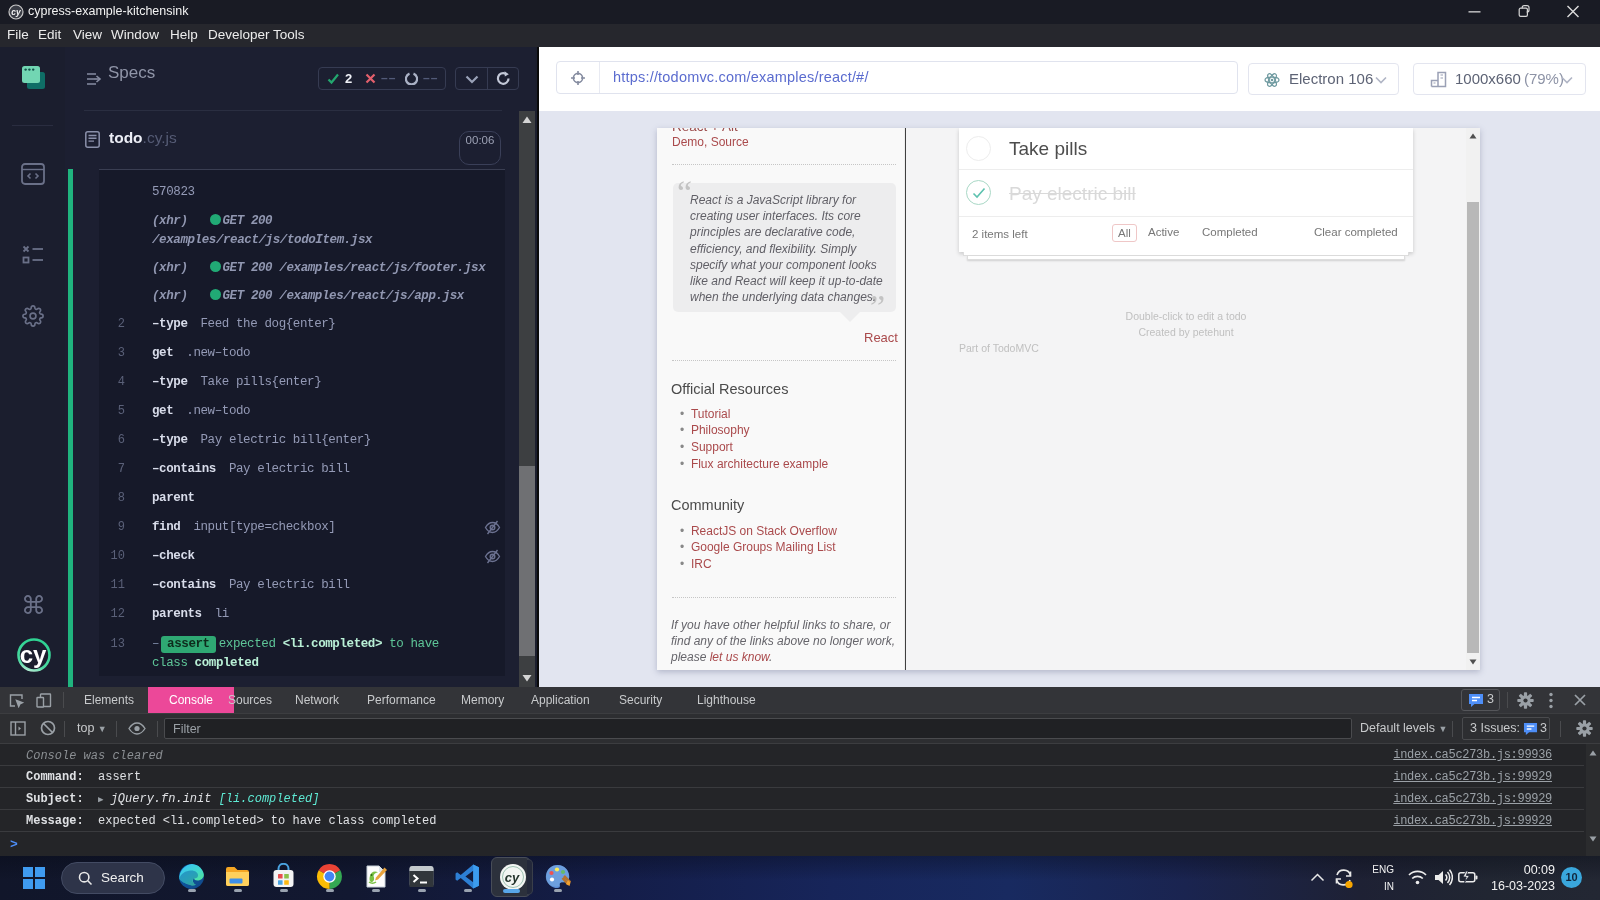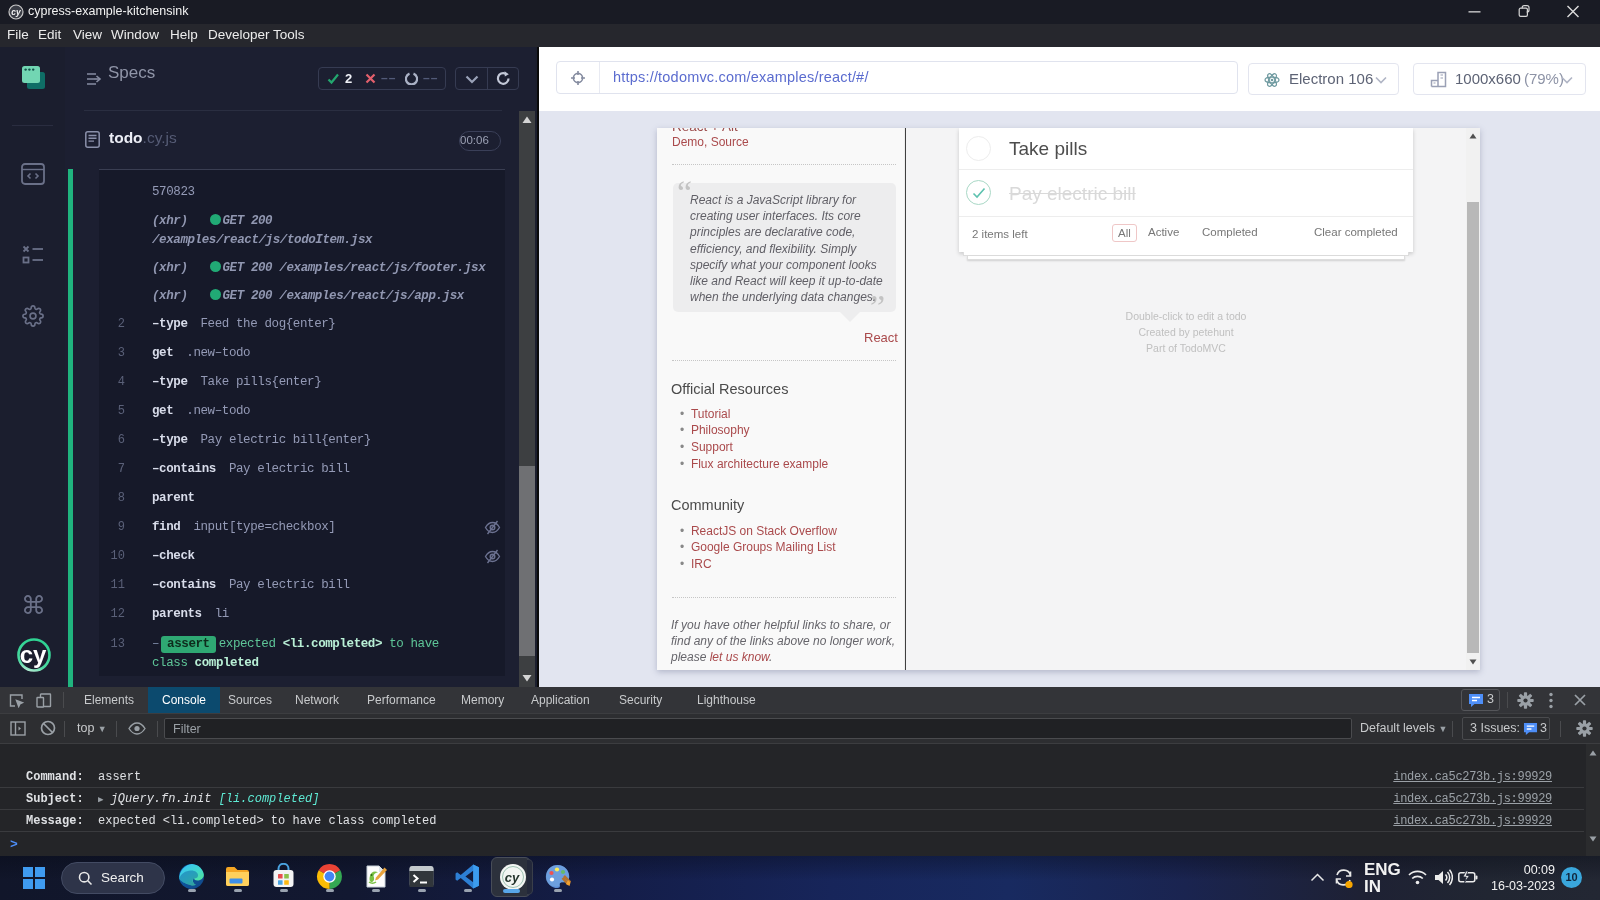--- a/index.html
+++ b/index.html
@@ -144,21 +144,21 @@
           <path d="M8.6 0.3 L12.8 3.2 L8.8 5.4 Z" fill="#c3c8d8"></path>
         </svg>
  </div>
  <div class="abs" style="left:19px;top:63px;width:418px;height:1px;background:#2a2e41"></div>
 
  <svg class="abs" style="left:20px;top:84px" width="15" height="17" viewBox="0 0 15 17">
         <rect x="0.8" y="0.8" width="13.4" height="15.4" rx="2" fill="none" stroke="#8a90aa" stroke-width="1.5"></rect>
         <path d="M3.5 4.5 H11.5 M3.5 7.3 H11.5 M3.5 10.1 H9" stroke="#8a90aa" stroke-width="1.4"></path>
       </svg>
  <div class="abs" style="left:44px;top:82px;font-size:15.5px;font-weight:bold;color:#eceef6">todo<span style="font-weight:normal;color:#555b75">.cy.js</span></div>
- <div class="abs" style="left:394px;top:84px;width:42px;height:20px;border:1px solid #3a3f58;border-radius:10px;text-align:left;font-size:11.5px;color:#9ca1b4;line-height:17px">00:06</div>
+ <div class="abs" style="left:394px;top:84px;width:42px;height:34px;border:1px solid #3a3f58;border-radius:10px;text-align:center;font-size:11.5px;color:#9ca1b4;line-height:17px">00:06</div>
 
  <div class="abs" style="left:3px;top:122px;width:5px;height:518px;background:#20b47e"></div>
 
  <div id="cmdpanel">
   <div class="cline" style="top:13px">570823</div>
   <div class="cline" style="top:42px"><span class="xhr">(xhr)</span><span style="margin-left:22px"><span class="gdot"></span><span class="xhr">GET 200</span></span></div>
   <div class="cline" style="top:61px"><span class="xhr">/examples/react/js/todoItem.jsx</span></div>
   <div class="cline" style="top:89px"><span class="xhr">(xhr)</span><span style="margin-left:22px"><span class="gdot"></span><span class="xhr">GET 200 /examples/react/js/footer.jsx</span></span></div>
   <div class="cline" style="top:117px"><span class="xhr">(xhr)</span><span style="margin-left:22px"><span class="gdot"></span><span class="xhr">GET 200 /examples/react/js/app.jsx</span></span></div>
   <div class="lnum" style="top:145px">2</div>
@@ -288,21 +288,21 @@
       <div class="abs" style="left:153px;top:7px;padding:2px 5px;border:1px solid #efc7c7;border-radius:3px">All</div>
       <div class="abs" style="left:189px;top:9px">Active</div>
       <div class="abs" style="left:243px;top:9px">Completed</div>
       <div class="abs" style="left:355px;top:9px">Clear completed</div>
     </div>
   </div>
   <div class="abs" style="left:306px;top:124px;width:446px;height:4px;background:#fff;border:1px solid #ddd;border-top:none"></div>
   <div class="abs" style="left:310px;top:128px;width:438px;height:4px;background:#fff;border:1px solid #ddd;border-top:none;box-shadow:0 1px 2px rgba(0,0,0,0.15)"></div>
   <div class="abs" style="left:302px;top:182px;width:454px;text-align:center;font-size:10.5px;color:#c0c0c0">Double-click to edit a todo</div>
   <div class="abs" style="left:302px;top:198px;width:454px;text-align:center;font-size:10.5px;color:#c0c0c0">Created by petehunt</div>
-  <div class="abs" style="left:302px;top:214px;width:454px;text-align:center;font-size:10.5px;color:#c0c0c0">Part of TodoMVC</div>
+  <div class="abs" style="left:302px;top:214px;width:454px;font-size:10.5px;color:#c0c0c0">Part of TodoMVC</div>
 
   <div class="abs" style="left:809px;top:0;width:14px;height:542px;background:#f1f1f1">
     <svg class="abs" style="left:3px;top:5px" width="8" height="6" viewBox="0 0 8 6">
             <path d="M4 0.5 L7.5 5.5 H0.5 Z" fill="#505050"></path>
           </svg>
     <div class="abs" style="left:1px;top:74px;width:12px;height:451px;background:#b8b8b8"></div>
     <svg class="abs" style="left:3px;top:531px" width="8" height="6" viewBox="0 0 8 6">
             <path d="M4 5.5 L7.5 0.5 H0.5 Z" fill="#505050"></path>
           </svg>
   </div>
@@ -314,21 +314,21 @@
   <svg class="abs" style="left:9px;top:6px" width="15" height="15" viewBox="0 0 15 15" fill="none" stroke="#9aa0a6" stroke-width="1.4">
           <path d="M13 6 V2 H1.5 V13 H6"></path>
           <path d="M7.5 7.5 L13.5 9.7 L10.9 10.9 L9.7 13.5 Z" fill="#9aa0a6"></path>
         </svg>
   <svg class="abs" style="left:36px;top:6px" width="16" height="15" viewBox="0 0 16 15" fill="none" stroke="#9aa0a6" stroke-width="1.4">
           <rect x="4.5" y="1" width="10" height="12.5" rx="0.5"></rect>
           <rect x="1" y="4.5" width="6.5" height="9.5" rx="0.5" fill="#333438"></rect>
         </svg>
   <div class="abs" style="left:63px;top:5px;width:1px;height:16px;background:#4a4b4e"></div>
   <div class="dtab" style="left:84px">Elements</div>
-  <div class="dtab" style="left:148px;background:#0c4a6e;color:#fff;padding:0 14px">Console</div>
+  <div class="dtab" style="left:148px;background:#ec4899;color:#fff;padding:0 21px">Console</div>
   <div class="dtab" style="left:228px">Sources</div>
   <div class="dtab" style="left:295px">Network</div>
   <div class="dtab" style="left:367px">Performance</div>
   <div class="dtab" style="left:461px">Memory</div>
   <div class="dtab" style="left:531px">Application</div>
   <div class="dtab" style="left:619px">Security</div>
   <div class="dtab" style="left:697px">Lighthouse</div>
   <div class="abs" style="left:1461px;top:2px;width:39px;height:22px;border:1px solid #55565a;border-radius:3px"></div>
   <svg class="abs" style="left:1468px;top:6px" width="16" height="15" viewBox="0 0 16 15">
           <defs>
@@ -395,20 +395,24 @@
           <path d="M1 1 H15 V11 H6.5 L3 14 V11 H1 Z" fill="#4e8ef7"></path>
           <path d="M4 4.5 H12 M4 7.5 H9" stroke="#fff" stroke-width="1.4"></path>
         </svg>
   <div class="abs" style="left:1540px;top:7px;font-size:12.5px;color:#c8cacc">3</div>
   <div class="abs" style="left:1560px;top:7px;width:1px;height:16px;background:#4a4b4e"></div>
   <svg class="abs" style="left:1576px;top:6px" width="17" height="17" viewBox="-8.5 -8.5 17 17">
           <use href="#gearf"></use>
         </svg>
  </div>
 
+ <div class="crow" style="top:57px">
+        <span style="position:absolute;left:26px;top:5px;font-style:italic;color:#8b8f93">Console was cleared</span>
+        <span class="clink">index.ca5c273b.js:99936</span>
+      </div>
  <div class="crow" style="top:79px">
         <span style="position:absolute;left:26px;top:4px"><span class="cbold">Command: </span>&nbsp;assert</span>
         <span class="clink">index.ca5c273b.js:99929</span>
       </div>
  <div class="crow" style="top:101px">
         <span style="position:absolute;left:26px;top:4px"><span class="cbold">Subject: </span>&nbsp;<span style="color:#9aa0a6;font-size:9px">▶</span> <span style="font-style:italic">jQuery.fn.init <span style="color:#5eead4">[li.completed]</span></span></span>
         <span class="clink">index.ca5c273b.js:99929</span>
       </div>
  <div class="crow" style="top:123px">
         <span style="position:absolute;left:26px;top:4px"><span class="cbold">Message: </span>&nbsp;expected &lt;li.completed&gt; to have class completed</span>
@@ -529,21 +533,21 @@
 
  <svg class="abs" style="left:1310px;top:17px" width="15" height="9" viewBox="0 0 15 9">
         <path d="M1.5 7.5 L7.5 1.5 L13.5 7.5" fill="none" stroke="#e8e8e8" stroke-width="1.5"></path>
       </svg>
  <svg class="abs" style="left:1333px;top:11px" width="21" height="21" viewBox="0 0 21 21">
         <path d="M4 8 A7 7 0 0 1 17.5 8.5 M17 13 A7 7 0 0 1 3.5 12.5" fill="none" stroke="#e8e8e8" stroke-width="1.6"></path>
         <path d="M17.5 4.5 V9 H13" fill="none" stroke="#e8e8e8" stroke-width="1.6"></path>
         <path d="M3.5 16.5 V12 H8" fill="none" stroke="#e8e8e8" stroke-width="1.6"></path>
         <circle cx="16" cy="17.5" r="3.6" fill="#f7a500"></circle>
       </svg>
- <div class="abs" style="left:1364px;top:5px;width:30px;text-align:left;font-size:17px;font-weight:bold;color:#f2f2f2;line-height:17px">ENG<br>IN</div>
+ <div class="abs" style="left:1364px;top:5px;width:30px;text-align:right;font-size:10px;font-weight:normal;color:#f2f2f2;line-height:17px">ENG<br>IN</div>
  <svg class="abs" style="left:1408px;top:14px" width="19" height="15" viewBox="0 0 19 15">
         <path d="M1 5 A12 12 0 0 1 18 5" fill="none" stroke="#ececec" stroke-width="1.7"></path>
         <path d="M4.2 8.5 A7.5 7.5 0 0 1 14.8 8.5" fill="none" stroke="#ececec" stroke-width="1.7"></path>
         <circle cx="9.5" cy="12.5" r="1.8" fill="#ececec"></circle>
       </svg>
  <svg class="abs" style="left:1434px;top:13px" width="19" height="17" viewBox="0 0 19 17">
         <path d="M1 6 H4.5 L9 2 V15 L4.5 11 H1 Z" fill="#ececec"></path>
         <path d="M11.5 5.5 A4.5 4.5 0 0 1 11.5 11.5 M13.5 3 A8 8 0 0 1 13.5 14 M15.5 0.8 A11.5 11.5 0 0 1 15.5 16" fill="none" stroke="#ececec" stroke-width="1.5"></path>
       </svg>
  <svg class="abs" style="left:1458px;top:14px" width="20" height="14" viewBox="0 0 20 14">

